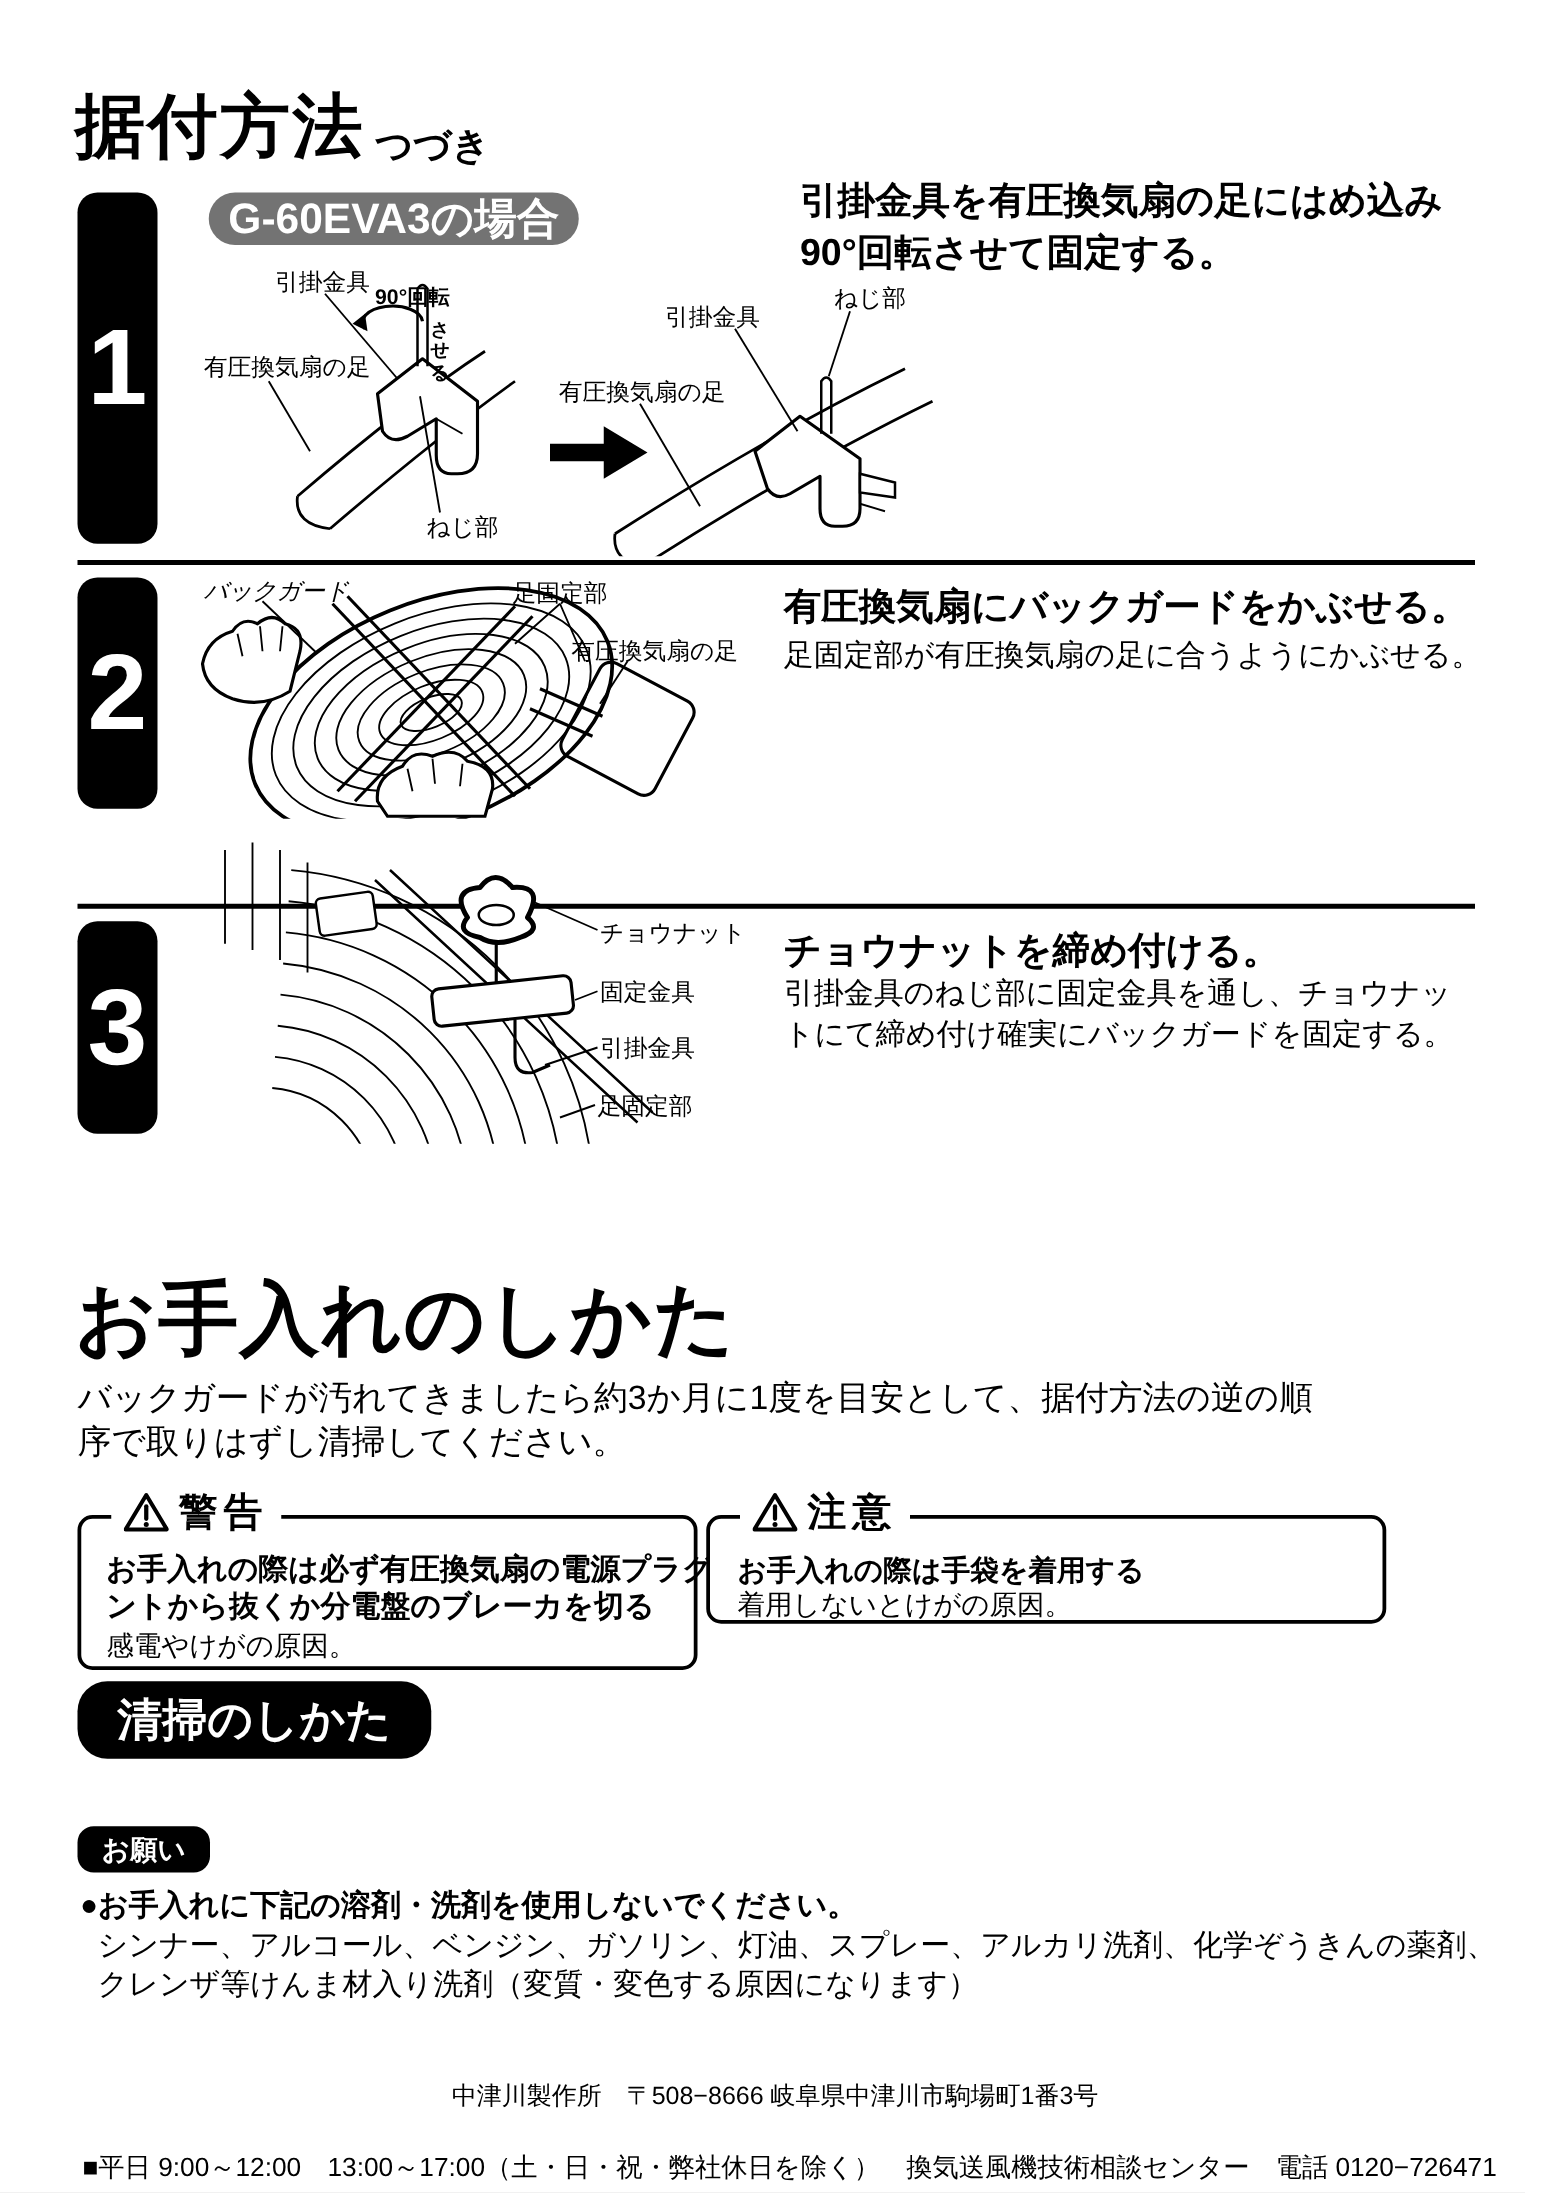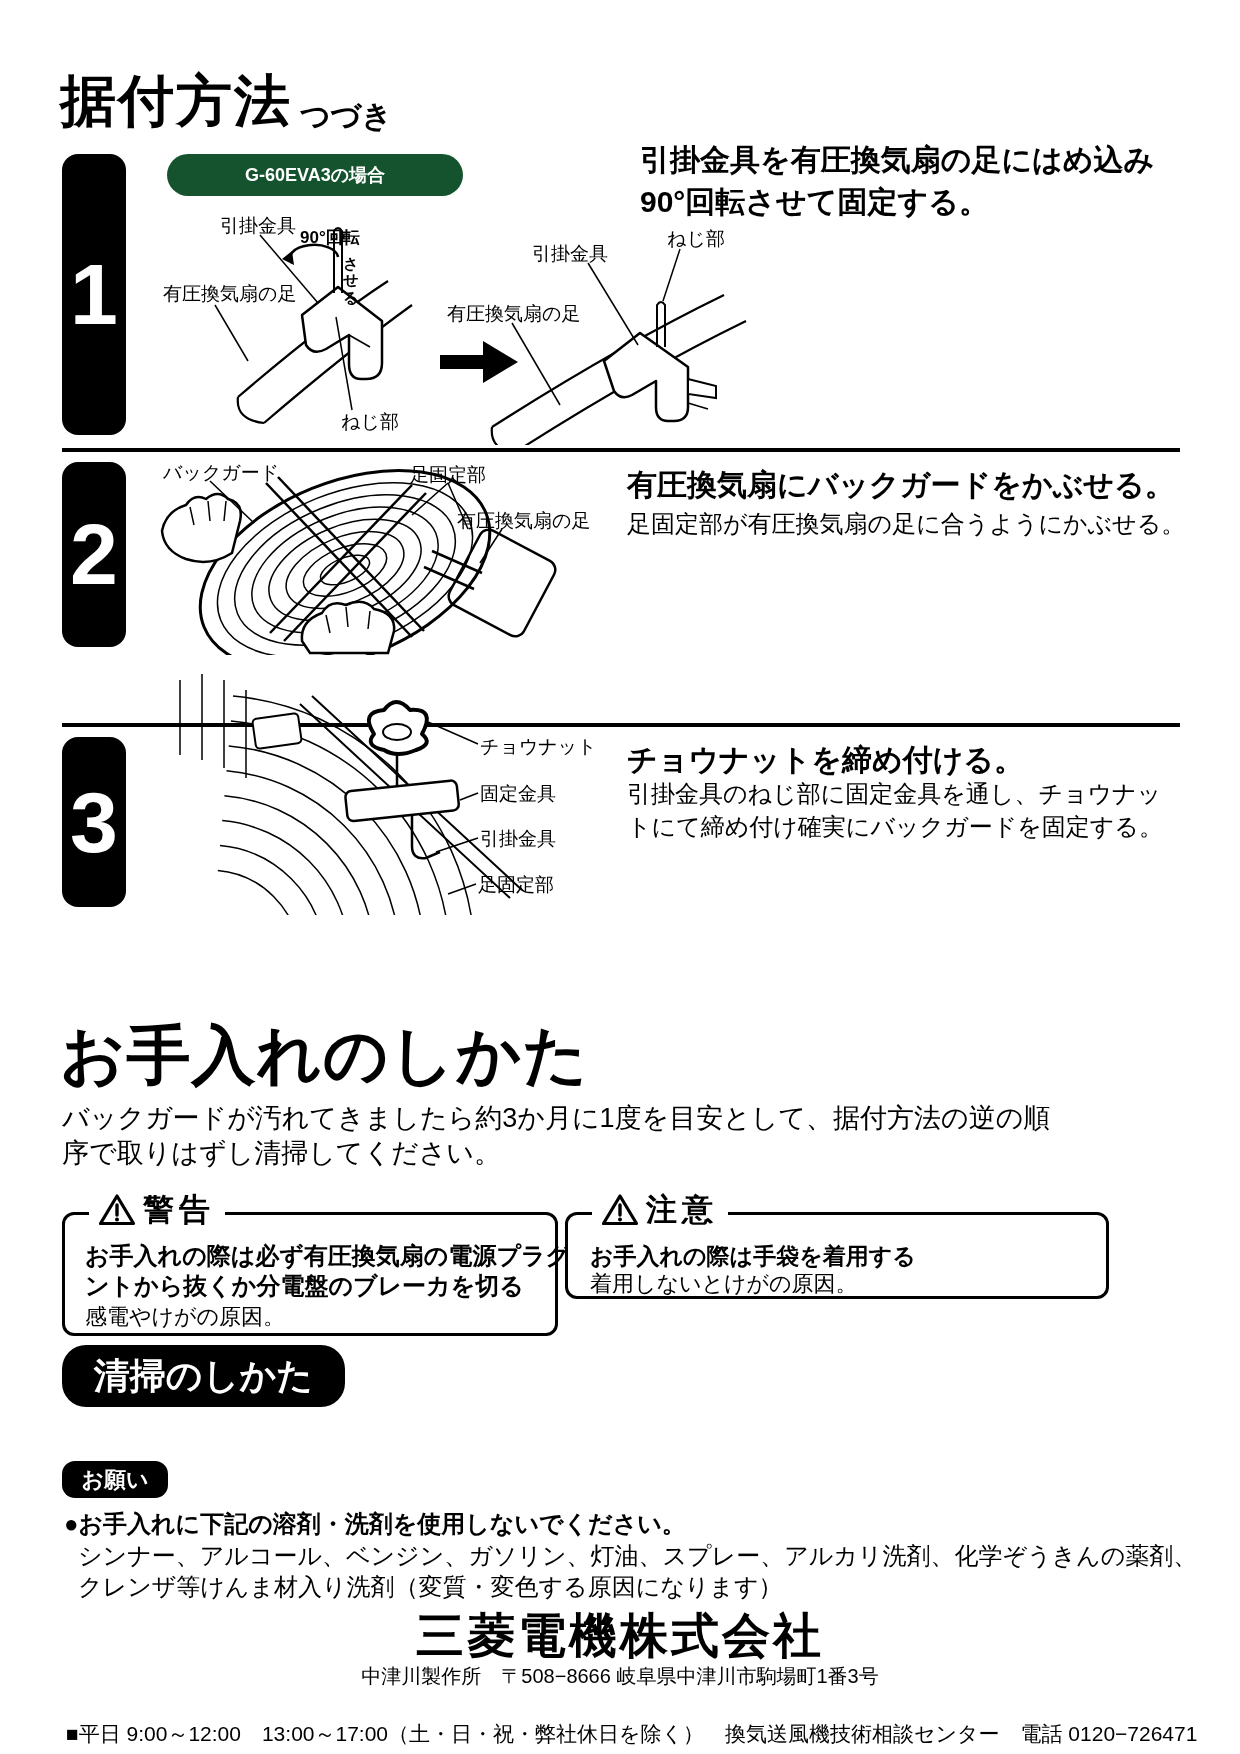--- a/index.html
+++ b/index.html
@@ -4,21 +4,21 @@
 <style>
   html,body{margin:0;padding:0;background:#e8e8e8;}
   .page{position:relative;width:1240px;height:1754px;margin:0 auto;background:#ffffff;
         font-family:"Liberation Sans","DejaVu Sans",sans-serif;color:#000;overflow:hidden;}
   .abs{position:absolute;}
   .page-title{font-size:56px;font-weight:bold;letter-spacing:2px;}
   .page-subtitle{font-size:30px;font-weight:bold;}
   .num-box{background:#000;border-radius:16px;color:#fff;display:flex;align-items:center;justify-content:center;
            font-size:86px;font-weight:bold;}
   .divider{position:absolute;left:62px;width:1118px;height:4px;background:#000;}
-  .model-badge{background:#14532d;color:#fff;font-weight:bold;font-size:18px;display:flex;align-items:center;justify-content:center;border-radius:21px;}
+  .model-badge{background:#737373;color:#fff;font-weight:bold;font-size:34px;display:flex;align-items:center;justify-content:center;border-radius:21px;}
   .instr-h{font-size:30px;font-weight:bold;white-space:nowrap;}
   .instr-sub{font-size:24px;white-space:nowrap;}
   .lbl{font-size:19px;white-space:nowrap;}
   .lbl-rot{font-size:17px;font-weight:bold;white-space:nowrap;}
   .lbl-vert{font-size:15px;font-weight:bold;writing-mode:vertical-rl;}
   .care-title{font-size:64px;font-weight:bold;letter-spacing:1px;}
   .care-body{font-size:27px;white-space:nowrap;}
   .alert-box{position:absolute;border:3px solid #000;border-radius:12px;background:#fff;}
   .alert-title{position:absolute;top:-26px;left:24px;background:#fff;padding:0 10px;display:flex;align-items:center;gap:8px;
                font-size:31px;font-weight:bold;letter-spacing:5px;}
@@ -125,21 +125,21 @@
     <path d="M12,76 Q16,56 36,50 Q44,38 56,44 Q68,34 78,44 Q94,48 90,66 L82,98 Q60,112 36,104 Q14,96 12,76 Z" fill="#fff" stroke="#000" stroke-width="2.5"></path>
     <path class="stroke" stroke-width="1.5" d="M40,52 L44,70 M58,46 L60,66 M76,46 L74,66"></path>
     <path d="M152,186 Q150,166 172,158 Q180,144 196,150 Q214,142 224,154 Q246,158 244,176 L238,198 L160,198 Z" fill="#fff" stroke="#000" stroke-width="2.5"></path>
     <path class="stroke" stroke-width="1.5" d="M176,160 L180,178 M196,152 L198,172 M220,156 L218,174"></path>
 
     <line x1="60" y1="26" x2="104" y2="68" stroke="#000" stroke-width="1.5"></line>
     <path class="stroke" stroke-width="1.5" d="M298,28 L262,60 M298,28 L318,74"></path>
     <line x1="352" y1="74" x2="330" y2="108" stroke="#000" stroke-width="1.5"></line>
   </svg>
 
-  <span class="abs lbl" style="left:163px;top:460px;">バックガード</span>
+  <span class="abs lbl" style="left:163px;top:460px;font-style:italic;">バックガード</span>
   <span class="abs lbl" style="left:410px;top:462px;">足固定部</span>
   <span class="abs lbl" style="left:457px;top:508px;">有圧換気扇の足</span>
 
   <div class="abs instr-h" style="left:627px;top:740px;">チョウナットを締め付ける。</div>
   <div class="abs instr-sub" style="left:627px;top:811px;">トにて締め付け確実にバックガードを固定する。</div>
   <div class="abs instr-sub" style="left:627px;top:778px;">引掛金具のねじ部に固定金具を通し、チョウナッ</div>
 
   <svg class="abs" style="left:150px;top:660px;" width="460" height="255" viewBox="0 0 460 255">
 
     <path class="stroke" stroke-width="1.5" d="M67.8,210.4 A90,90 0 0 1 149.6,292.2"></path>
@@ -209,17 +209,16 @@
     <div class="abs alert-bold" style="left:22px;top:26px;font-size:23px;">お手入れの際は手袋を着用する</div>
     <div class="abs alert-note" style="left:22px;top:54px;">着用しないとけがの原因。</div>
   </div>
 
   <div class="abs black-pill" style="left:62px;top:1345px;width:283px;height:62px;border-radius:24px;font-size:36px;">清掃のしかた</div>
   <div class="abs black-pill" style="left:62px;top:1461px;width:106px;height:37px;border-radius:13px;font-size:22px;">お願い</div>
   <div class="abs body-line" style="left:64px;top:1508px;font-weight:bold;">●お手入れに下記の溶剤・洗剤を使用しないでください。</div>
   <div class="abs body-line" style="left:78px;top:1540px;">シンナー、アルコール、ベンジン、ガソリン、灯油、スプレー、アルカリ洗剤、化学ぞうきんの薬剤、</div>
   <div class="abs body-line" style="left:78px;top:1571px;">クレンザ等けんま材入り洗剤（変質・変色する原因になります）</div>
 
-  <div class="abs footer-company" style="left:0;right:0;top:1604px;">三菱電機株式会社</div>
   <div class="abs footer-address" style="left:0;right:0;top:1663px;">中津川製作所　〒508−8666 岐阜県中津川市駒場町1番3号</div>
   <div class="abs footer-support" style="left:66px;top:1720px;">■平日 9:00～12:00　13:00～17:00（土・日・祝・弊社休日を除く）　換気送風機技術相談センター　電話 0120−726471</div>
 
 </div>
 
 </body></html>

